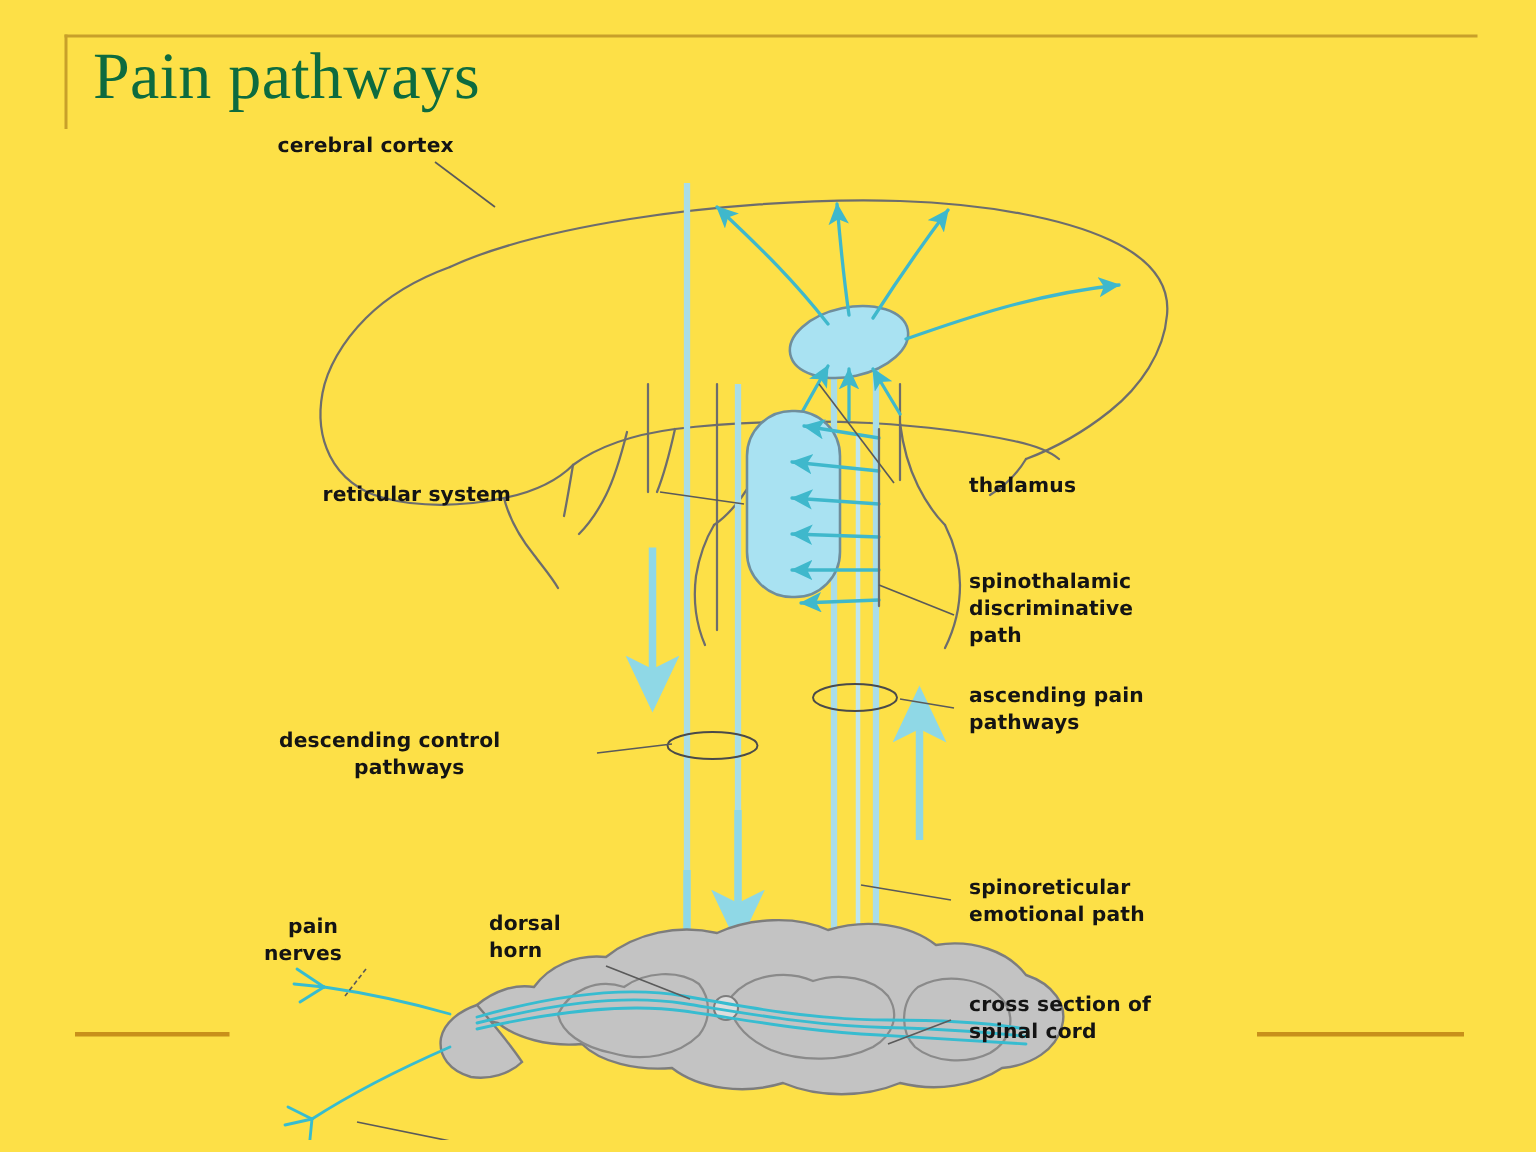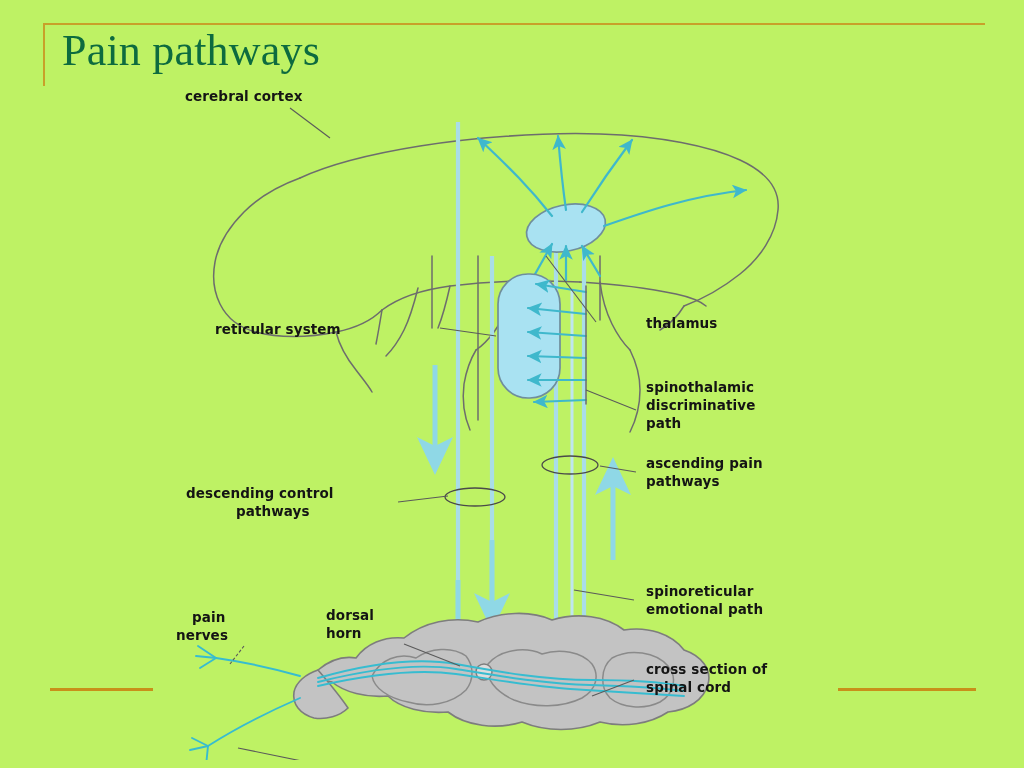--- a/index.html
+++ b/index.html
@@ -13,21 +13,21 @@
     height: 768px;
     font-family: "Liberation Sans", sans-serif;
     overflow: hidden;
     position: relative;
   }
   #slide {
     position: absolute;
     left: 0; top: 0;
     width: 1024px;
     height: 768px;
-    background: #bef264;
+    background: #fde047;
   }
   
   .title-rule-top {
     position: absolute;
     left: 43px;
     top: 23px;
     width: 942px;
     height: 2px;
     background: #c8a02a;
   }

